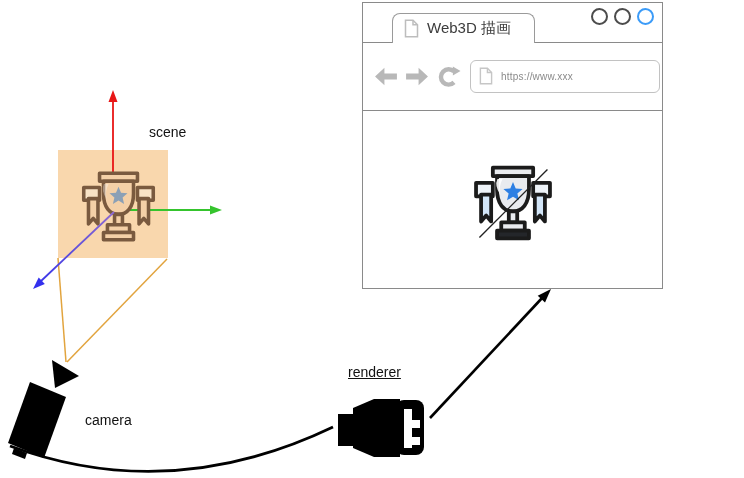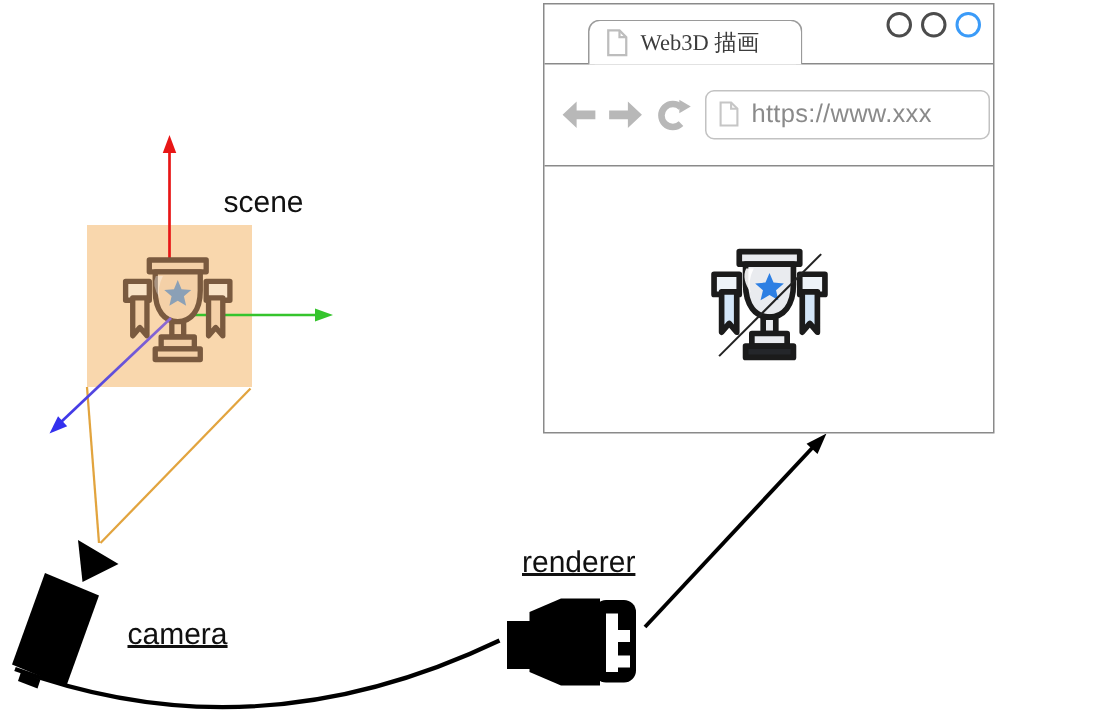--- a/index.html
+++ b/index.html
@@ -1,40 +1,40 @@
 <!DOCTYPE html>
 <html><head>
 <meta charset="utf-8">
 <style>
   html,body{margin:0;padding:0;background:#fff;}
   #canvas{position:relative;width:744px;height:478px;background:#fff;overflow:hidden;
           font-family:"Liberation Sans",sans-serif;}
   
   #diagram-svg{position:absolute;left:0;top:0;z-index:1;}
-  .diagram-label{position:absolute;z-index:3;font-size:20px;color:#111;white-space:nowrap;}
+  .diagram-label{position:absolute;z-index:3;font-size:14px;color:#111;white-space:nowrap;}
   #scene-label{left:149px;top:124px;}
-  #camera-label{left:85px;top:412px;text-decoration:underline;}
+  #camera-label{left:85px;top:412px;}
   #renderer-label{left:348px;top:364px;text-decoration:underline;}
   
   #browser{position:absolute;left:362px;top:2px;width:301px;height:287px;z-index:2;
            background:#fff;border:1.5px solid #8a8a8a;box-sizing:border-box;}
-  #tabrow{position:relative;height:38.5px;border-bottom:1.5px solid #8a8a8a;font-family:Liberation Serif, serif;}
+  #tabrow{position:relative;height:38.5px;border-bottom:1.5px solid #8a8a8a;}
   #tab{position:absolute;left:29px;bottom:-1.5px;width:143px;height:30px;background:#fff;
        border:1.5px solid #9a9a9a;border-bottom:none;border-radius:8px 8px 0 0;
        display:flex;align-items:center;gap:8px;padding-left:11px;box-sizing:border-box;}
   #tab-title{font-size:15px;color:#3c3c3c;}
   #win-controls{position:absolute;right:8px;top:5px;display:flex;gap:6px;}
   .win-circle{width:17px;height:17px;border-radius:50%;border:2px solid #4c4c4c;box-sizing:border-box;background:#fff;}
   .win-circle.accent{border-color:#3b9bf8;}
   #toolbar{height:68px;border-bottom:1.5px solid #8a8a8a;display:flex;align-items:center;
            padding-left:11px;box-sizing:border-box;}
   .tool-icon{flex:0 0 auto;}
   #url-box{margin-left:9px;width:190px;height:33px;border:1.5px solid #c2c2c2;border-radius:6px;
            display:flex;align-items:center;gap:8px;padding-left:8px;box-sizing:border-box;}
-  #url-text{font-size:17px;color:#8a8a8a;letter-spacing:.2px;}
+  #url-text{font-size:10px;color:#8a8a8a;letter-spacing:.2px;}
   #content{position:relative;height:178px;}
   #content-trophy{position:absolute;left:50%;top:50px;transform:translateX(-50%);}
 </style>
 </head>
 <body>
 
 <div id="canvas">
 
   <svg id="diagram-svg" width="744" height="478" viewBox="0 0 744 478">
     <defs>

